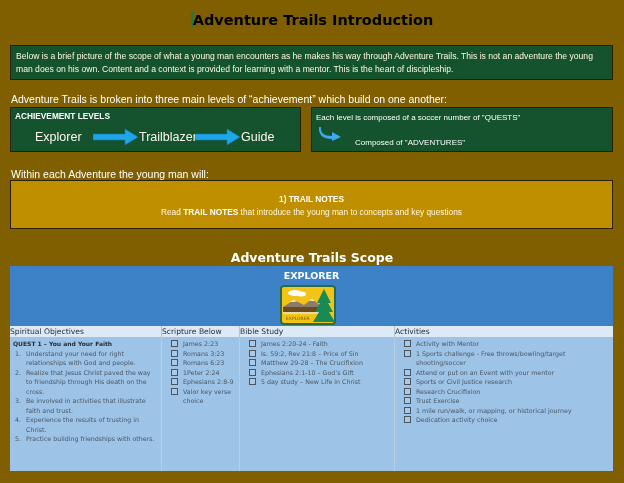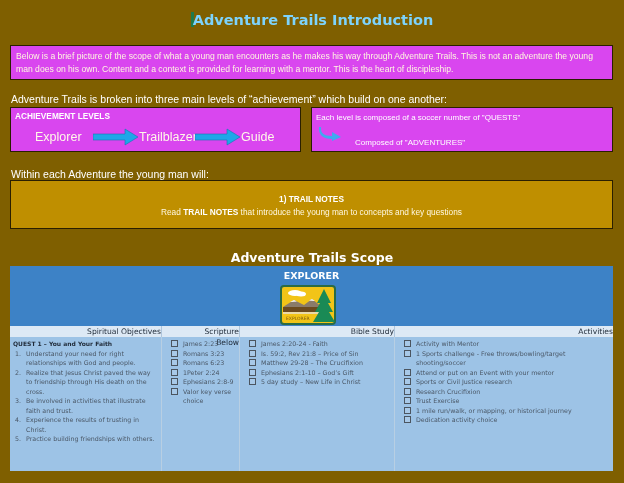--- a/index.html
+++ b/index.html
@@ -1,20 +1,20 @@
 <!DOCTYPE html>
 <html><head>
 <meta charset="utf-8">
 <style>
   * { box-sizing: border-box; margin: 0; padding: 0; }
   html, body { width: 624px; height: 483px; overflow: hidden; }
   body { background: #7f5f00; font-family: "Liberation Sans", sans-serif; color: #fff; position: relative; }
-  .title { position: absolute; left: 0; width: 624px; top: 12px; text-align: center; font-family: "DejaVu Sans", sans-serif; font-weight: bold; font-size: 14.5px; color: #7dd3fc; }
+  .title { position: absolute; left: 0; width: 624px; top: 12px; text-align: center; font-family: "DejaVu Sans", sans-serif; font-weight: bold; font-size: 14.5px; color: #000000; }
   .cursor { display: inline-block; width: 3px; height: 15px; background: #1f7a4a; vertical-align: -2px; margin-right: -1px; }
-  .box { position: absolute; background: #d946ef; border: 1px solid #2a1f00; }
+  .box { position: absolute; background: #14532d; border: 1px solid #2a1f00; }
   .intro { left: 10px; top: 45px; width: 603px; height: 35px; padding: 4px 5px; font-size: 8.6px; line-height: 13px; color: #fff8e0; }
   .label { position: absolute; left: 11px; font-size: 10.5px; color: #fff; }
   .ach-left { left: 10px; top: 107px; width: 291px; height: 45px; }
   .ach-right { left: 311px; top: 107px; width: 302px; height: 45px; }
   .ach-head { position: absolute; left: 4px; top: 3px; font-size: 8.3px; font-weight: bold; }
   .levels { position: absolute; left: 0; top: 22px; width: 100%; display: flex; align-items: center; font-size: 12.5px; color: #fff8e8; }
   .lvl { position: absolute; top: 0; }
   .arrow { position: absolute; top: -2px; }
   .quest-text { position: absolute; left: 4px; top: 5px; font-size: 8px; }
   .adv-text { position: absolute; left: 43px; top: 30px; font-size: 8px; }
@@ -22,21 +22,21 @@
   .adv-row { position: absolute; left: 10px; top: 180px; width: 603px; height: 49px; display: flex; border: 1px solid #2a1f00; }
   .adv-cell { flex: 1; background: #bf8f00; text-align: center; font-size: 8.3px; line-height: 13px; padding-top: 12px; color: #fff8e0; }
   .adv-cell + .adv-cell { border-left: 1px solid #2a1f00; }
   .adv-cell b { color: #fff; }
   .scope-title { position: absolute; left: 0; width: 624px; top: 250px; text-align: center; font-family: "DejaVu Sans", sans-serif; font-weight: bold; font-size: 12.5px; }
   .scope { position: absolute; left: 10px; top: 266px; width: 603px; height: 205px; background: #9dc3e6; }
   .scope-band { position: absolute; left: 0; top: 0; width: 603px; height: 60px; background: #3d82c6; }
   .explorer { position: absolute; left: 0; width: 100%; top: 4px; text-align: center; font-family: "DejaVu Sans", sans-serif; font-weight: bold; font-size: 9.5px; color: #fff; }
   .patch { position: absolute; left: 270px; top: 19px; width: 56px; height: 40px; }
   .thead { position: absolute; top: 60px; left: 0; width: 603px; height: 11px; background: #dde9f5; display: flex; }
-  .th { font-family: "DejaVu Sans", sans-serif; font-size: 7.6px; text-align: right; color: #1f2a38; line-height: 11px; border-right: 1px solid #b0c6dc; padding-left: 24px; }
+  .th { font-family: "DejaVu Sans", sans-serif; font-size: 7.6px; text-align: left; color: #1f2a38; line-height: 11px; border-right: 1px solid #b0c6dc; }
   .tbody { position: absolute; top: 71px; left: 0; width: 603px; height: 134px; display: flex; }
   .td { border-right: 1px solid #b8cfe3; padding: 2px 3px; font-family: "DejaVu Sans", sans-serif; font-size: 6.3px; color: #4a5766; line-height: 9.5px; }
   .c1 { width: 152px; } .c2 { width: 78px; } .c3 { width: 155px; } .c4 { width: 218px; border-right: none; }
   .quest-title { color: #1f2a38; font-weight: bold; font-size: 6px; }
   ol { list-style: none; }
   ol li { display: flex; }
   ol li .num { width: 13px; flex-shrink: 0; padding-left: 2px; }
   .chk { display: flex; align-items: flex-start; margin-left: 6px; }
   .box-ic { width: 7px; height: 7px; border: 1px solid #4b5560; flex-shrink: 0; margin-right: 5px; margin-top: 1px; background: #a8c9e8; }
   .c4 .chk { margin-left: 6px; }

